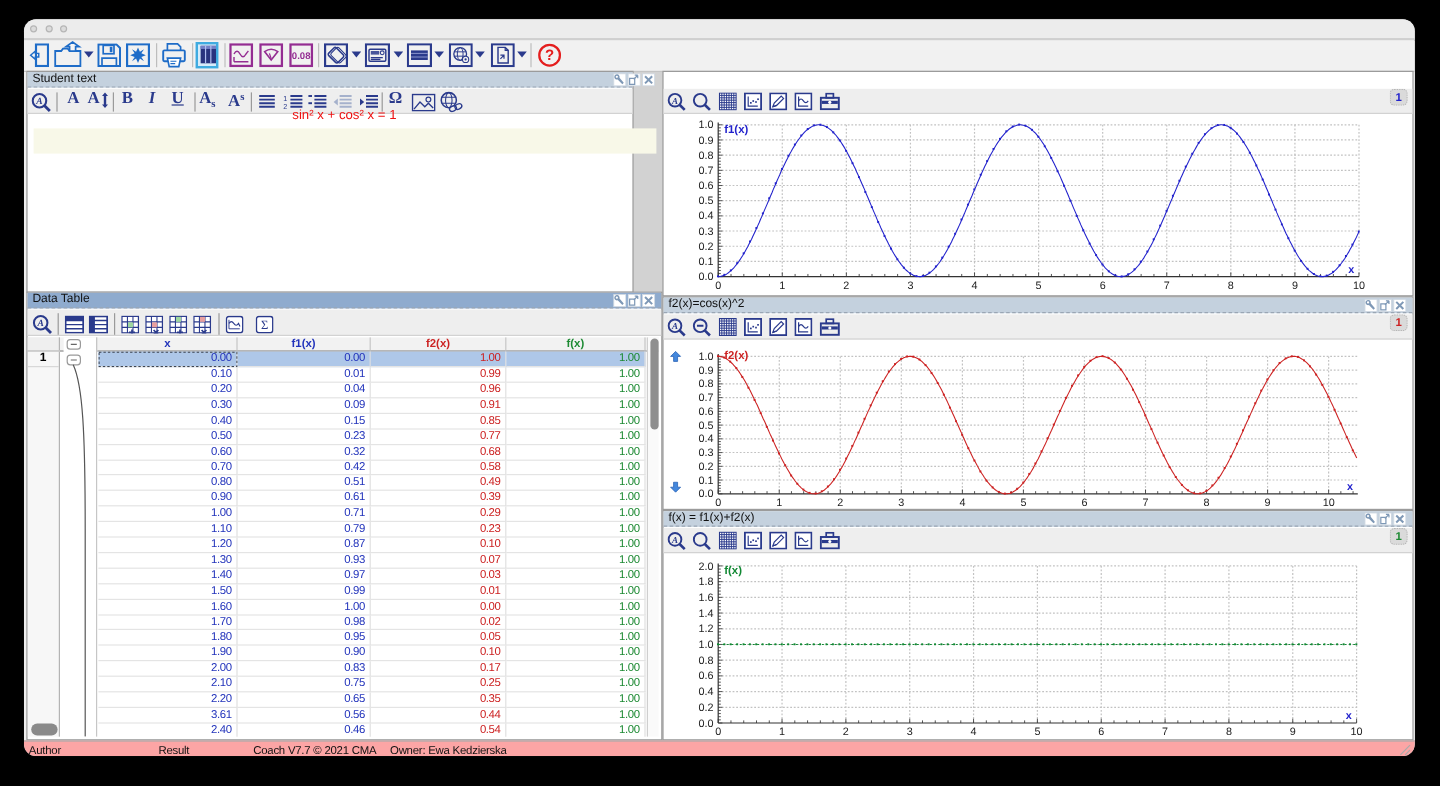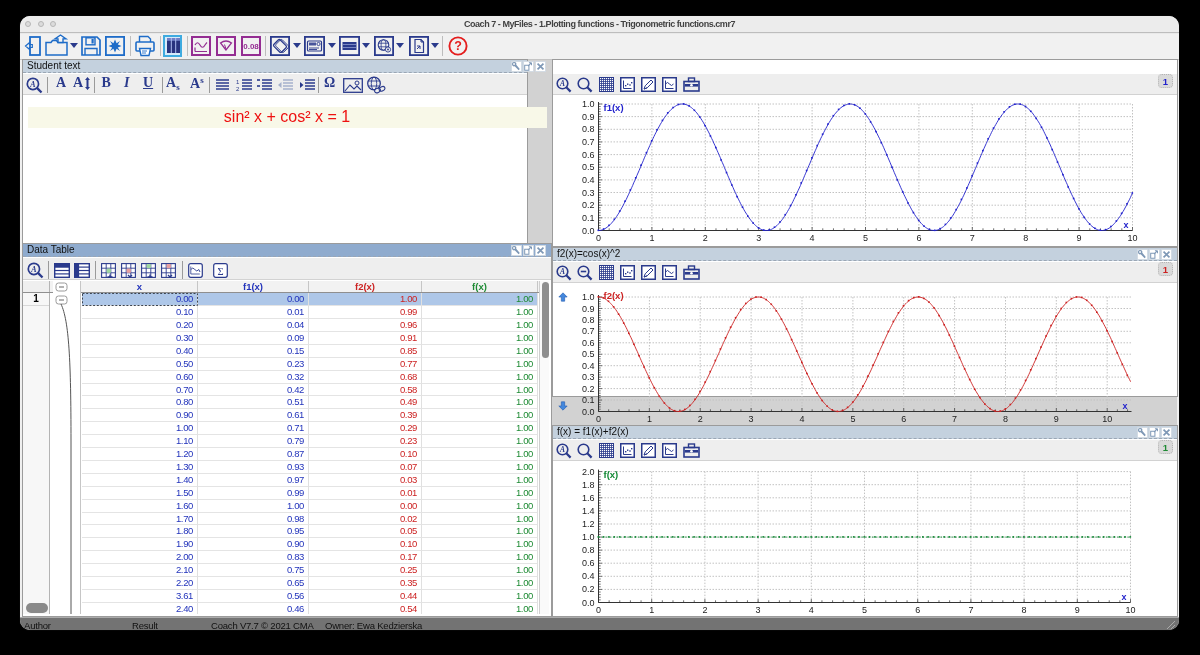--- a/index.html
+++ b/index.html
@@ -21,29 +21,28 @@
 #thead { position:absolute; left:0; top:0; width:100%; height:12.3px; background:#f2f2f2; border-bottom:1px solid #8f8f8f; }
 #thead .hc { position:absolute; top:0; height:100%; font-size:9.5px; font-weight:bold; text-align:center; line-height:12px; border-right:1px solid #c6c6c6; }
 .trow { position:absolute; left:0; width:100%; height:12.9px; }
 .trow .c { position:absolute; top:0; height:100%; font-size:9.5px; letter-spacing:-0.35px; text-align:right; padding-right:4px; border-right:1px solid #e0e0e0; border-bottom:1px solid #e4e4e4; line-height:12.9px; }
 .trow.sel .c { background:#aec7e8; }
 .c.cx { left:0; width:116px; color:#2233bb; }
 .c.c1 { left:116px; width:111px; color:#2233bb; }
 .c.c2 { left:227px; width:113px; color:#cc2222; }
 .c.c3 { left:340px; width:116px; color:#1d8a33; }
 
-#statusbar { position:absolute; left:0; top:601px; width:100%; height:14px; background:#737373; border-top:1px solid #ababab; font-size:9.5px; letter-spacing:-0.2px; color:#111; }
+#statusbar { position:absolute; left:0; top:601px; width:100%; height:14px; background:#fca5a5; border-top:1px solid #ababab; font-size:9.5px; letter-spacing:-0.2px; color:#111; }
 </style></head>
 <body>
 <div id="win">
   <div id="titlebar">
     <div class="tl" style="left:5.3px"></div>
       <div class="tl" style="left:17.8px"></div>
       <div class="tl" style="left:30.3px"></div>
-    <div id="title">Coach 7 - MyFiles - 1.Plotting functions - Trigonometric functions.cmr7</div>
   </div>
   <div id="toolbar"></div>
   <div class="ab" style="left:-20px;top:-16px;width:1013px;height:60px">
       <svg class="ab" style="left:24px;top:36px" width="17" height="20" viewBox="0 0 17 20">
         <rect x="6" y="1" width="10" height="18" fill="none" stroke="#1e6cc8" stroke-width="1.8"></rect>
 <path d="M1.5 10 l4 -3.5 v2 h2.8 v3 h-2.8 v2 z" fill="none" stroke="#1e6cc8" stroke-width="1.2"></path>
       </svg>
 <svg class="ab" style="left:45px;top:34px" width="24" height="22" viewBox="0 0 24 22">
         <path d="M1 8.5 h5 l1.5 -2 h4 l1.5 2 h9 v12.5 h-21 z" fill="none" stroke="#1e6cc8" stroke-width="1.5"></path>
 <path d="M13 8.5 v-3.6 h-3 l5.5 -3.9 5.5 3.9 h-3 v3.6 z" fill="#f6f6f6" stroke="#1e6cc8" stroke-width="1.4"></path>
@@ -214,21 +213,21 @@
           </svg>
 <svg class="ab" style="left:342px;top:2px" width="21" height="18" viewBox="0 0 21 18">
             <circle cx="9" cy="7.5" r="6.3" fill="none" stroke="#2a3a8c" stroke-width="1.3"></circle>
 <ellipse cx="9" cy="7.5" rx="2.7" ry="6.3" fill="none" stroke="#2a3a8c" stroke-width="0.9"></ellipse>
 <path d="M3 5 h12 M3 10 h12" stroke="#2a3a8c" stroke-width="0.9"></path>
 <ellipse cx="12.5" cy="14.5" rx="3" ry="2.1" fill="#efefef" stroke="#2a3a8c" stroke-width="1.1" transform="rotate(-25 12.5 14.5)"></ellipse>
 <ellipse cx="17" cy="12.8" rx="3" ry="2.1" fill="none" stroke="#2a3a8c" stroke-width="1.1" transform="rotate(-25 17 12.8)"></ellipse>
           </svg>
         </div>
       <div class="ab" style="left:5px;top:47px;width:519px;height:20.5px;background:#f8f8e8"></div>
-      <div class="ab" style="left:0;top:48px;width:528px;text-align:center;font-size:16px;color:#ee1111">sin² x + cos² x = 1</div>
+      <div class="ab" style="left:0;top:30px;width:528px;text-align:center;font-size:11px;color:#ee1111">sin² x + cos² x = 1</div>
     </div>
 
     <div class="panel" style="left:1px;top:184px;width:528px;height:372px">
       <div class="phead active">Data Table<svg class="ab" style="left:488px;top:1px" width="11" height="11" viewBox="0 0 13 13">
             <rect x="0.5" y="0.5" width="12" height="12" fill="#fff" stroke="#cfd8e2"></rect>
             <path d="M6.2 4.4 a2.6 2.6 0 1 0 -1.8 1.8 l4.6 4.6 1.4 -1.4 z" fill="#7e98b6"></path>
             <circle cx="3.6" cy="3.6" r="1.1" fill="#fff"></circle>
           </svg><svg class="ab" style="left:500px;top:1px" width="11" height="11" viewBox="0 0 13 13">
             <rect x="0.5" y="0.5" width="12" height="12" fill="#fff" stroke="#cfd8e2"></rect>
             <path d="M2 5 h5 v6 h-5 z" fill="none" stroke="#7e98b6" stroke-width="1.2"></path>
@@ -792,21 +791,21 @@
 <rect x="551.8" y="134.8" width="1.6" height="1.6" fill="#2222cc"></rect>
 <rect x="557.1" y="131.7" width="1.6" height="1.6" fill="#2222cc"></rect>
 <rect x="562.5" y="126.2" width="1.6" height="1.6" fill="#2222cc"></rect>
 <rect x="567.8" y="118.5" width="1.6" height="1.6" fill="#2222cc"></rect>
 <rect x="573.2" y="109.0" width="1.6" height="1.6" fill="#2222cc"></rect>
 <rect x="578.5" y="98.1" width="1.6" height="1.6" fill="#2222cc"></rect>
 <text x="50.5" y="17.0" font-size="9.5" font-weight="bold" fill="#2222cc" font-family="Liberation Sans, sans-serif">f1(x)</text>
 </svg>
     </div>
 
-    <div class="panel" style="left:531px;top:188px;width:624px;height:148px">
+    <div class="panel" style="left:531px;top:188px;width:624px;height:176px">
       <div class="phead">f2(x)=cos(x)^2<svg class="ab" style="left:584px;top:1px" width="11" height="11" viewBox="0 0 13 13">
             <rect x="0.5" y="0.5" width="12" height="12" fill="#fff" stroke="#cfd8e2"></rect>
             <path d="M6.2 4.4 a2.6 2.6 0 1 0 -1.8 1.8 l4.6 4.6 1.4 -1.4 z" fill="#7e98b6"></path>
             <circle cx="3.6" cy="3.6" r="1.1" fill="#fff"></circle>
           </svg><svg class="ab" style="left:596px;top:1px" width="11" height="11" viewBox="0 0 13 13">
             <rect x="0.5" y="0.5" width="12" height="12" fill="#fff" stroke="#cfd8e2"></rect>
             <path d="M2 5 h5 v6 h-5 z" fill="none" stroke="#7e98b6" stroke-width="1.2"></path>
             <path d="M6 6 l4 -4 M10 2 h-3 M10 2 v3" stroke="#7e98b6" stroke-width="1.2" fill="none"></path>
           </svg><svg class="ab" style="left:608px;top:1px" width="11" height="11" viewBox="0 0 13 13">
             <rect x="0.5" y="0.5" width="12" height="12" fill="#fff" stroke="#cfd8e2"></rect>

